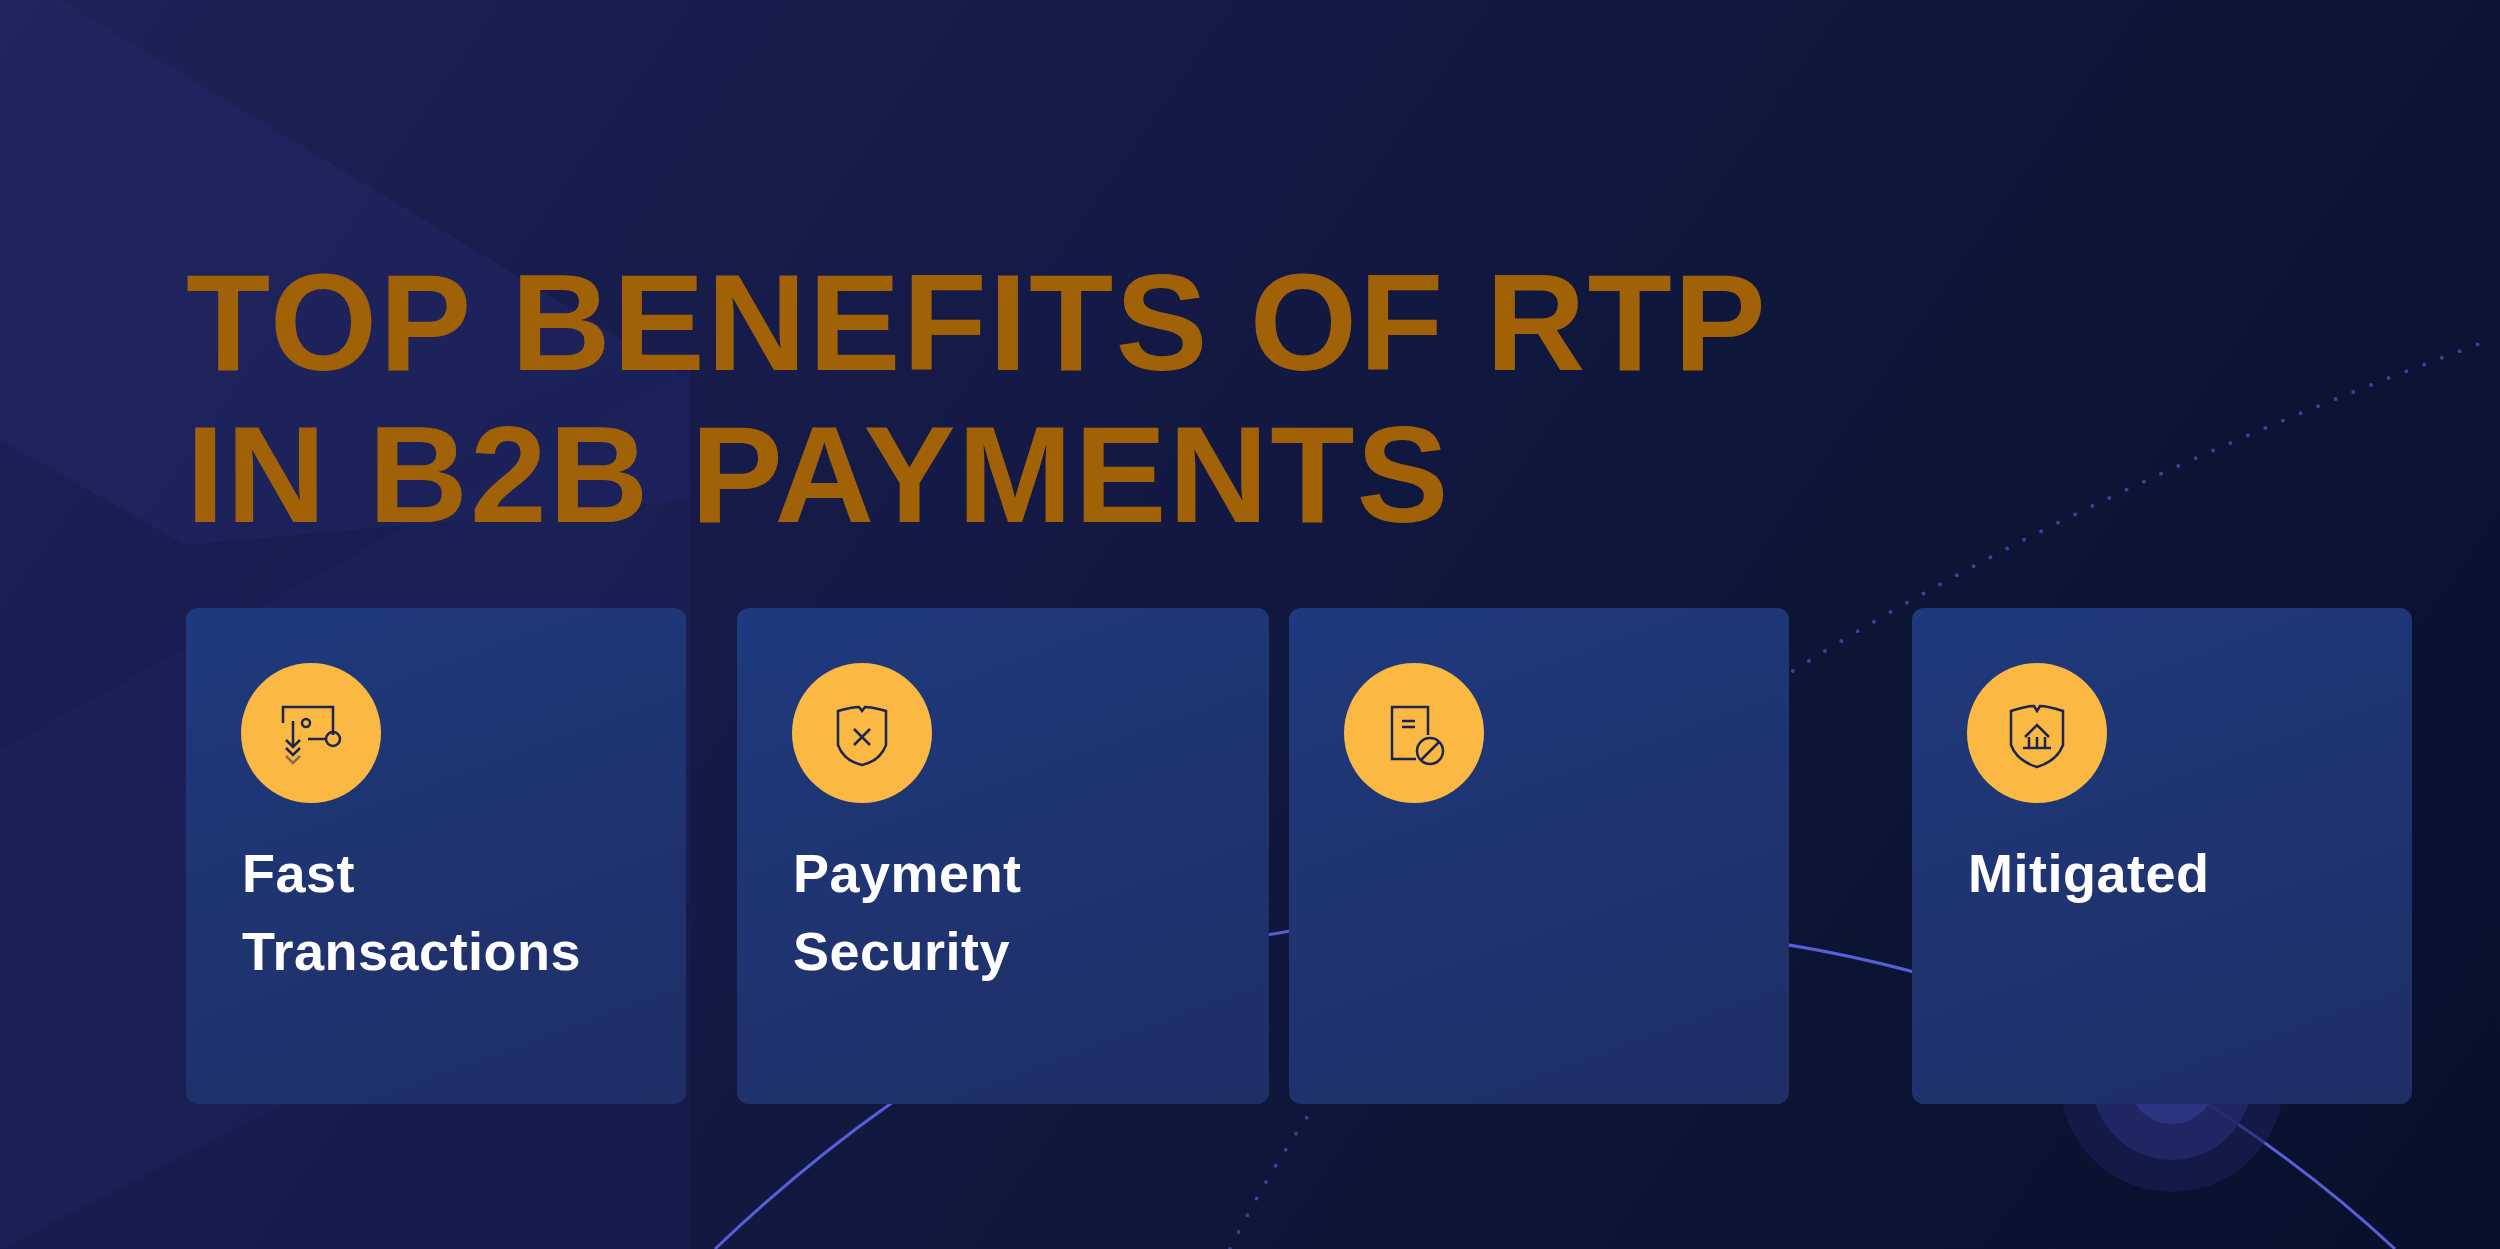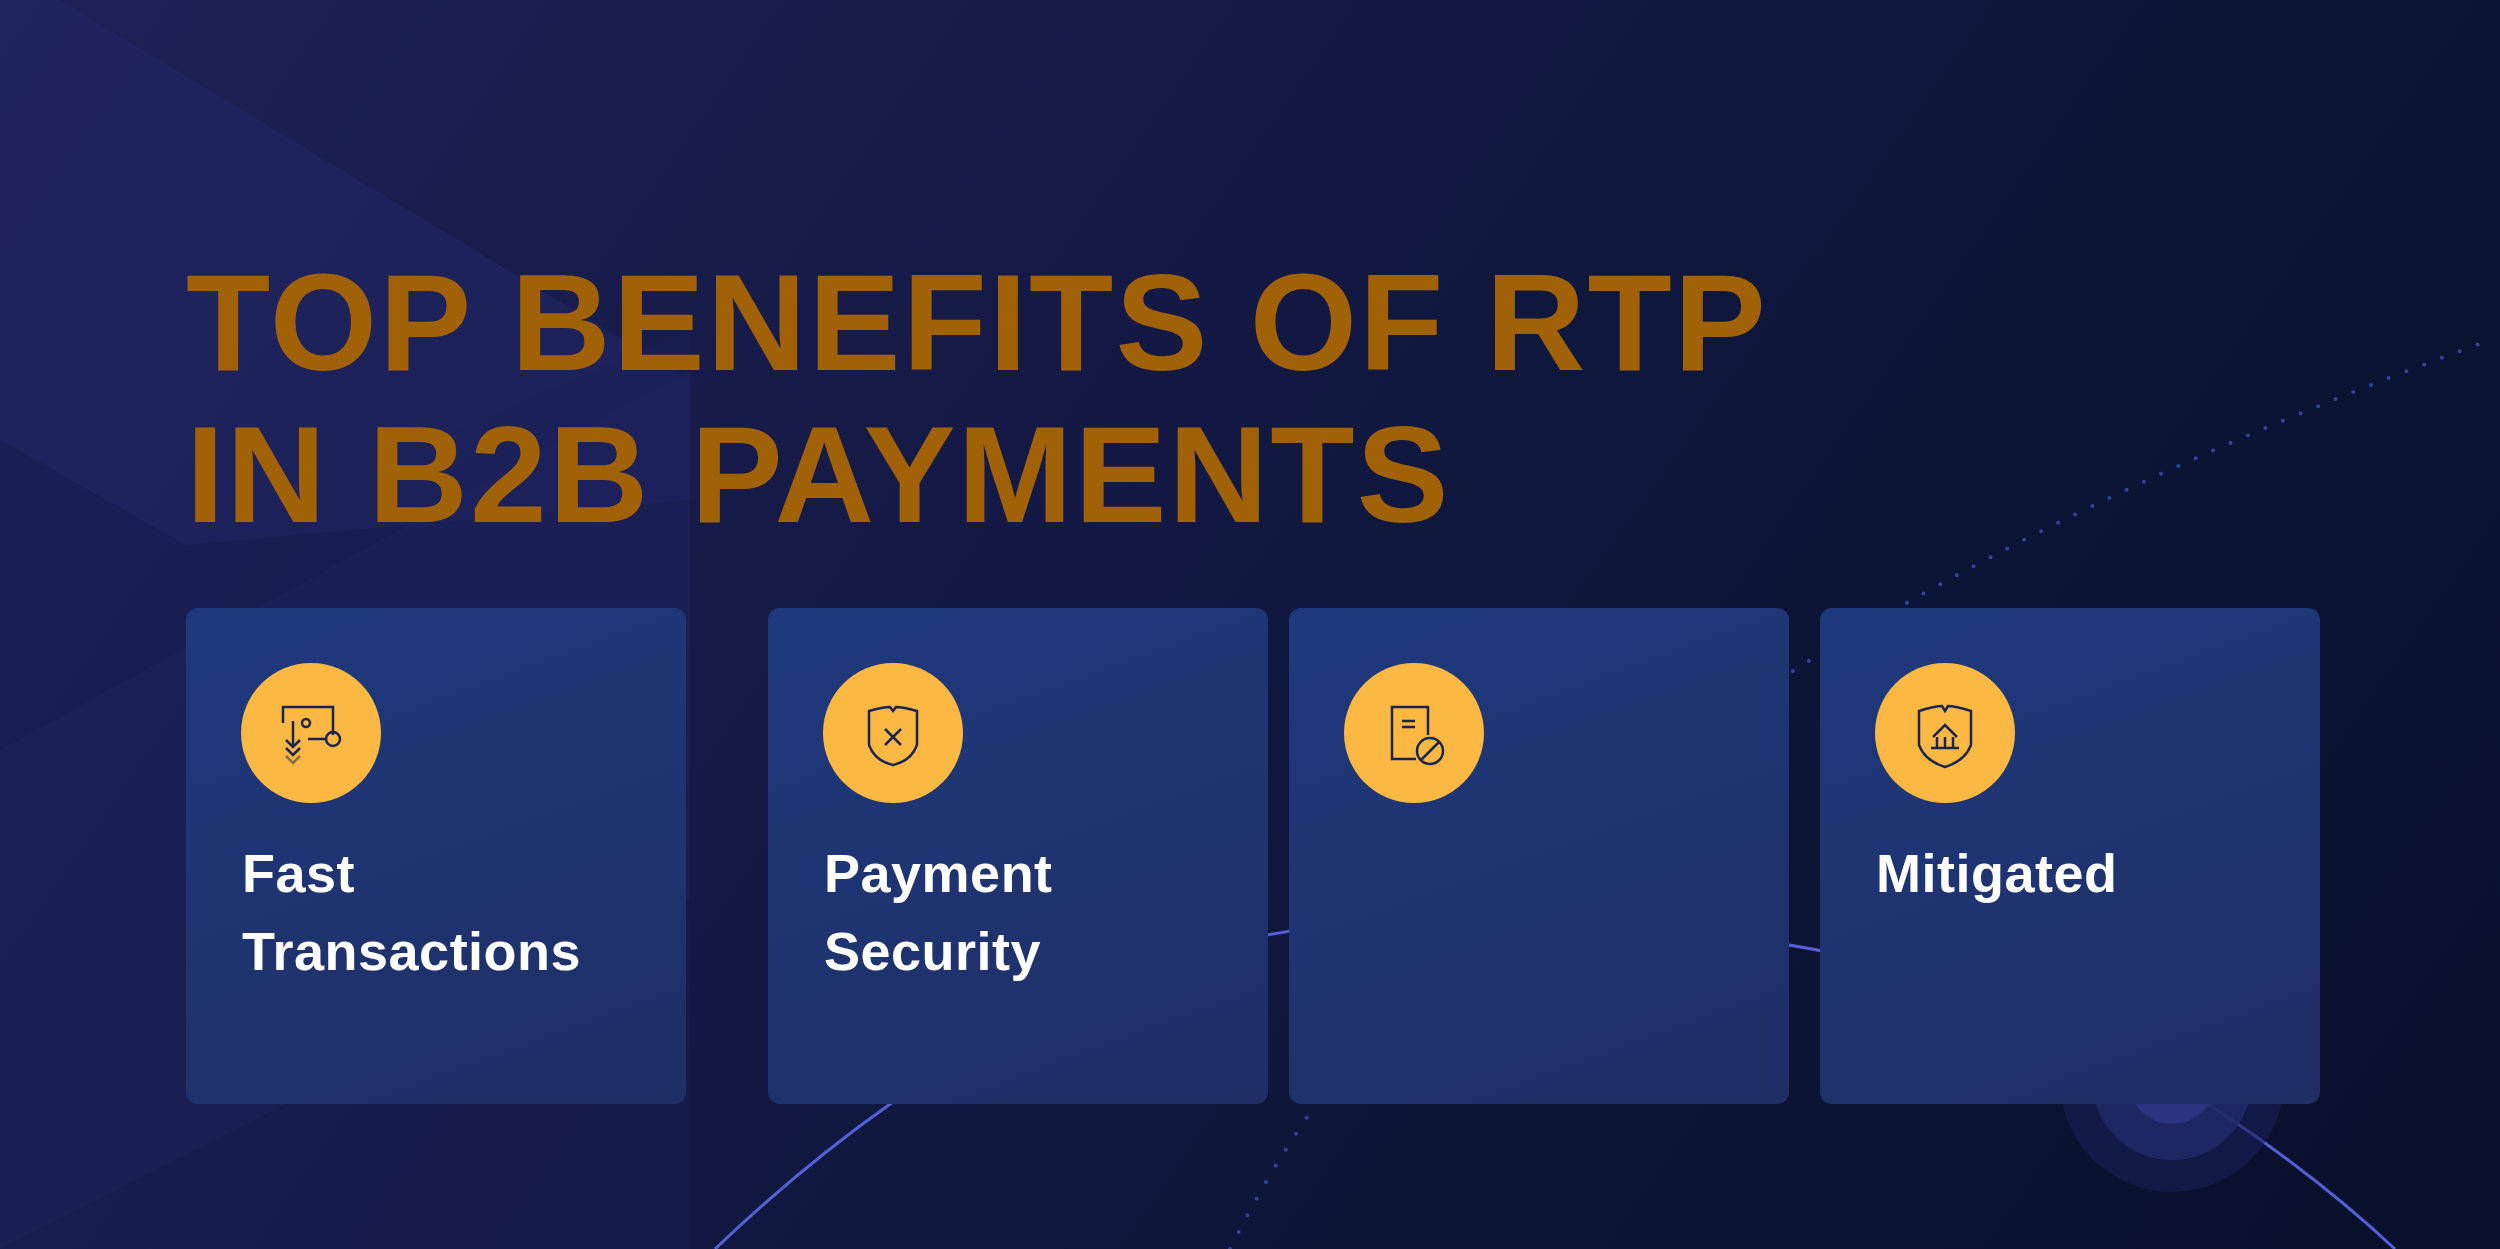--- a/index.html
+++ b/index.html
@@ -69,21 +69,21 @@
       <polyline points="23,63 30,70 37,63"></polyline>
       <polyline points="23,71 30,78 37,71" opacity="0.5"></polyline>
     </svg>
   </div>
   <div class="card-label">
     <span>Fast</span>
     <span>Transactions</span>
   </div>
 </div>
 
-<div class="card" style="left:768px;">
+<div class="card" style="left:737px;padding-left:32px;">
   <div class="icon-circle">
     <svg viewBox="0 0 96 96" fill="none" stroke="#1b2552" stroke-width="2.5">
       <path d="M 24 26 Q 38 22 45 22 L 48 26 L 51 22 Q 58 22 72 26 L 72 60 Q 66 76 48 80 Q 30 76 24 60 Z"></path>
       <line x1="40" y1="44" x2="56" y2="60"></line>
       <line x1="56" y1="44" x2="40" y2="60"></line>
     </svg>
   </div>
   <div class="card-label">
     <span>Payment</span>
     <span>Security</span>
@@ -95,21 +95,21 @@
     <svg viewBox="0 0 96 96" fill="none" stroke="#1b2552" stroke-width="2.5">
       <polyline points="62,50 62,22 26,22 26,74 50,74"></polyline>
       <line x1="36" y1="36" x2="49" y2="36"></line>
       <line x1="36" y1="42" x2="49" y2="42"></line>
       <circle cx="64" cy="66" r="13"></circle>
       <line x1="55" y1="75" x2="73" y2="57"></line>
     </svg>
   </div>
 </div>
 
-<div class="card" style="left:1820px;">
+<div class="card" style="left:1912px;">
   <div class="icon-circle">
     <svg viewBox="0 0 96 96" fill="none" stroke="#1b2552" stroke-width="2.5">
       <path d="M 22 26 Q 38 21 45 21 L 48 26 L 51 21 Q 58 21 74 26 L 74 60 Q 68 76 48 82 Q 28 76 22 60 Z"></path>
       <polyline points="36,52 48,40 60,52"></polyline>
       <line x1="40" y1="52" x2="40" y2="62"></line>
       <line x1="48" y1="52" x2="48" y2="62"></line>
       <line x1="56" y1="52" x2="56" y2="62"></line>
       <line x1="34" y1="63" x2="62" y2="63"></line>
     </svg>
   </div>

